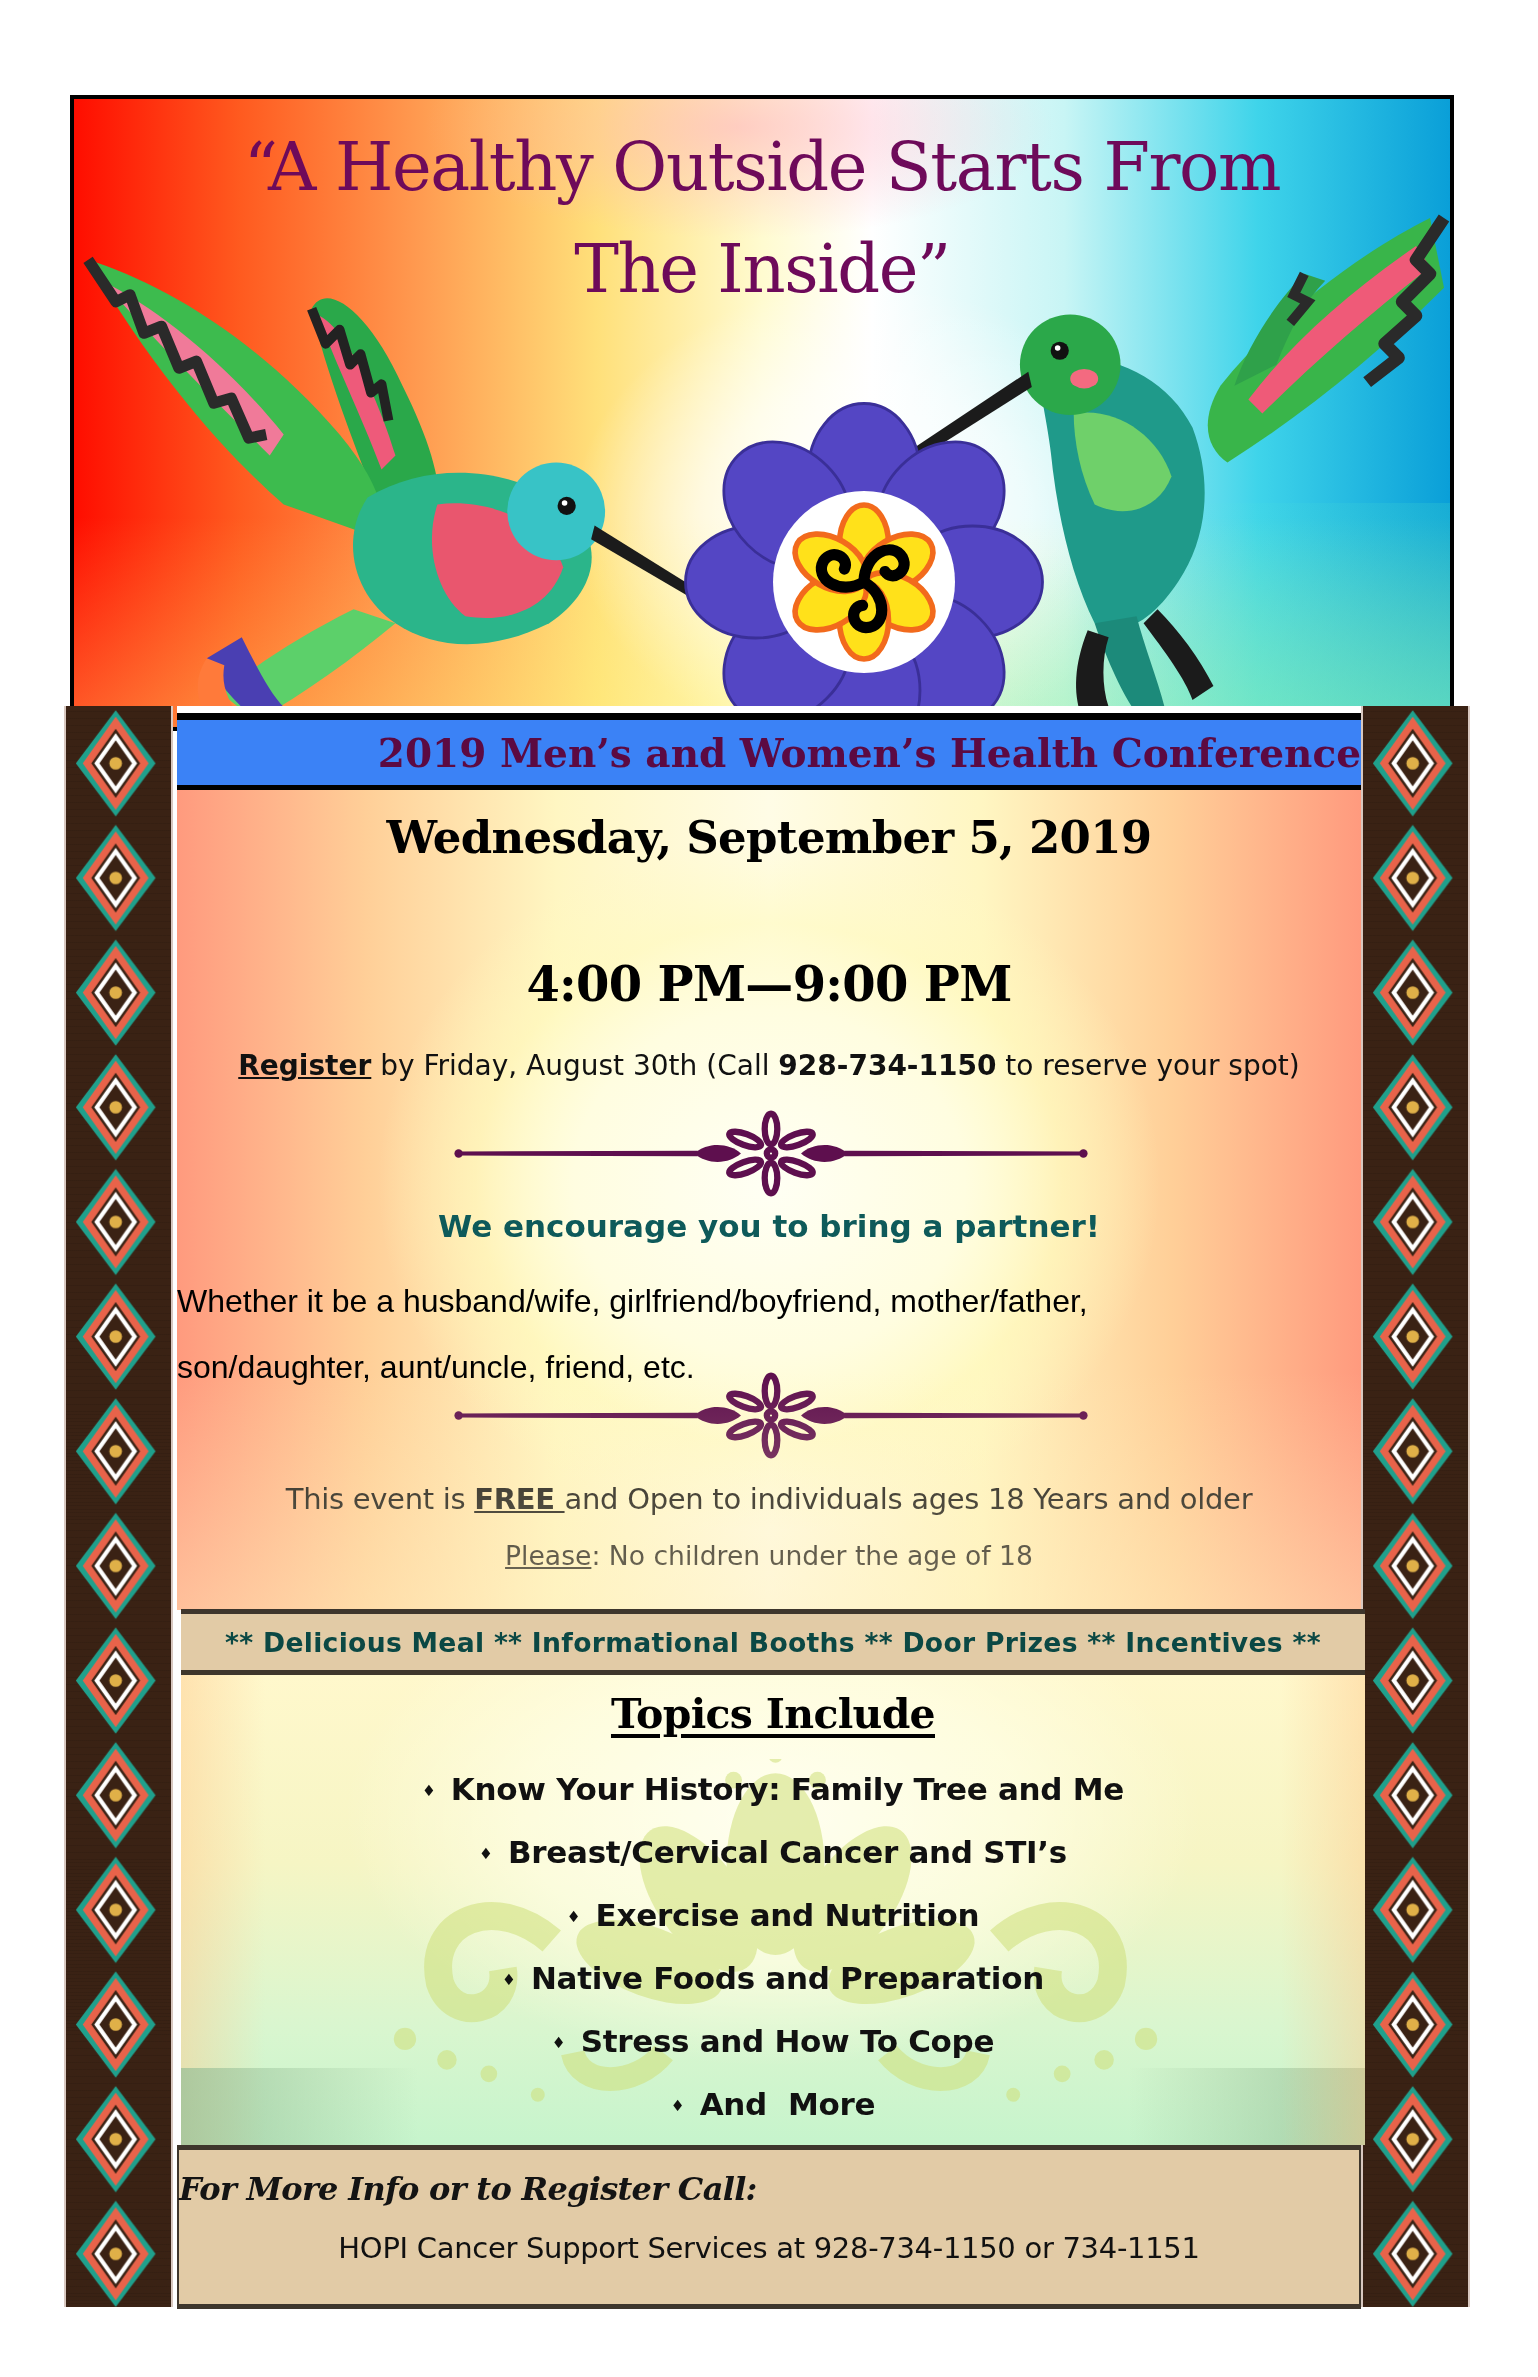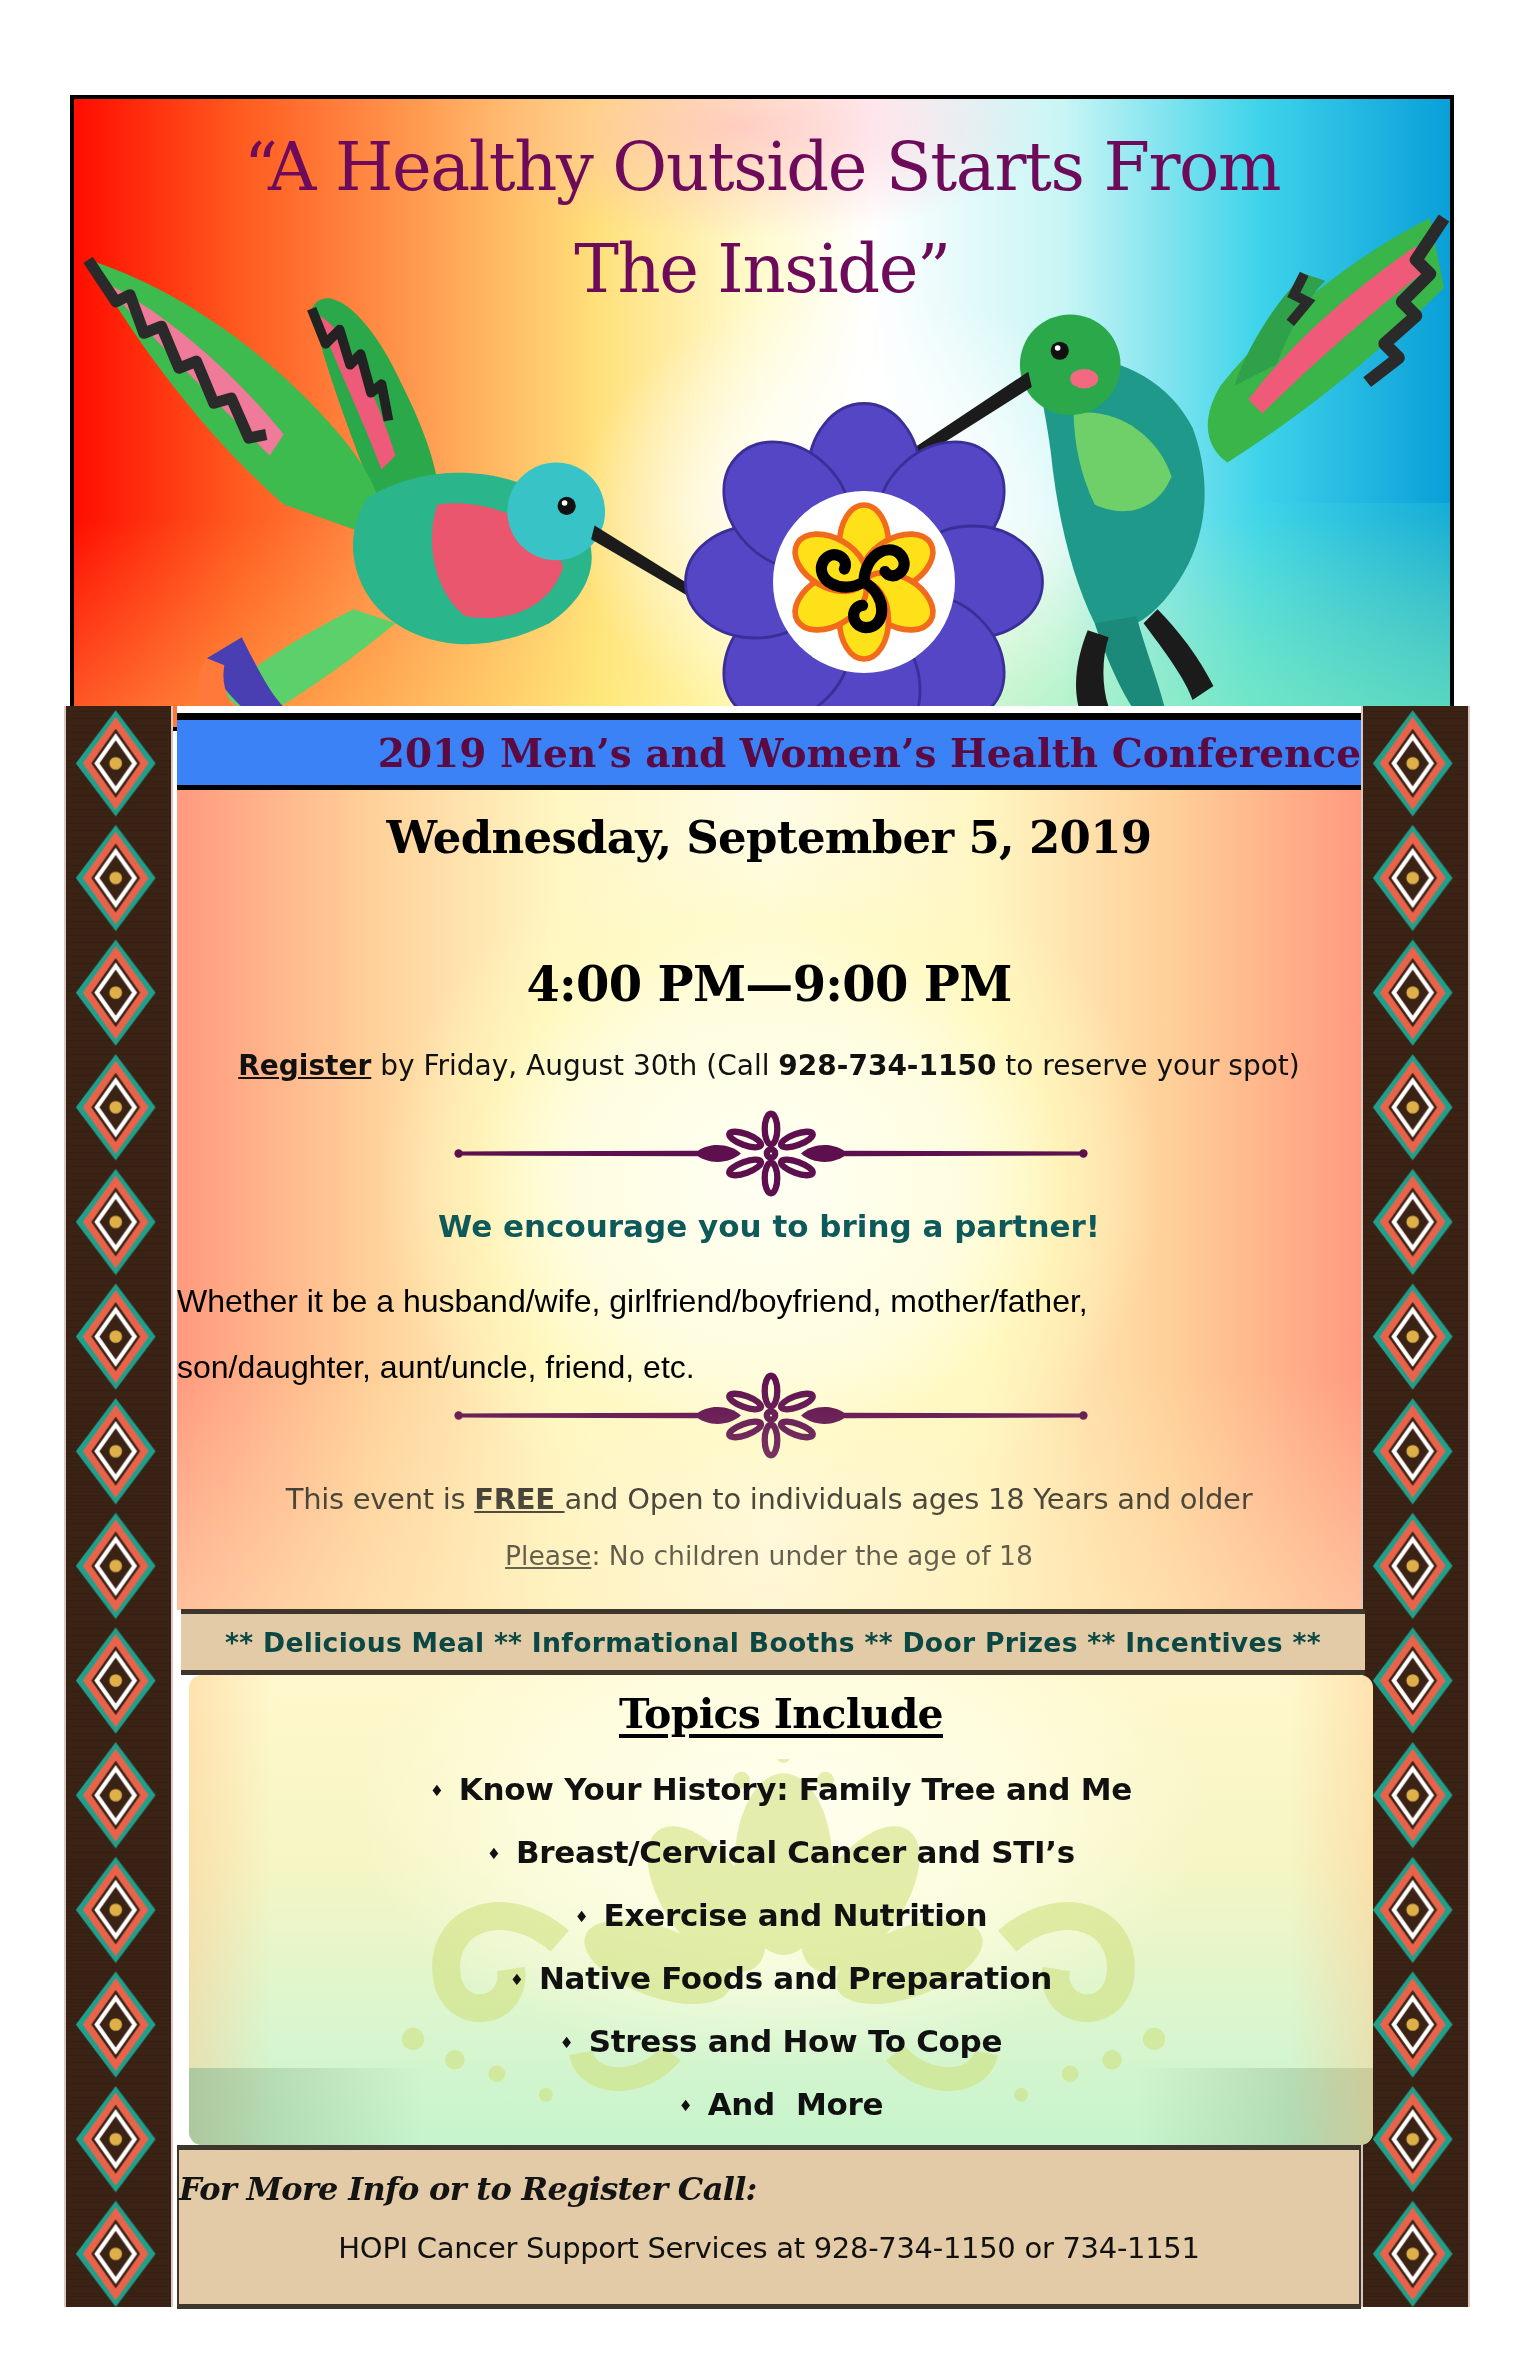--- a/index.html
+++ b/index.html
@@ -107,26 +107,25 @@
   .no-kids .u { text-decoration:underline; }
 
   .meal-band {
     position:absolute; left:4px; top:903px; width:100%; height:66px;
     background:#e2cba6; border-top:5.6px solid #3e362c; border-bottom:5.6px solid #3e362c;
     box-sizing:border-box; display:flex; align-items:center; justify-content:center;
   }
   .meal-band span { font-family:"DejaVu Sans", sans-serif; font-weight:bold; font-size:26.6px; color:#0b4844; letter-spacing:0.3px; }
 
   .topics {
-    position:absolute; left:12px; top:969px; width:100%; height:470px;
+    position:absolute; left:4px; top:969px; width:100%; height:470px;
     background:
       radial-gradient(ellipse 503px 294px at 50% 30%, #fffff0 0%, rgba(255,255,230,0.7) 50%, rgba(255,255,230,0) 85%),
       linear-gradient(180deg, #fff8cc 0%, #f6f5c4 40%, #d9f6cf 75%, #c6f4cc 100%);
     overflow:hidden;
-    border-radius:13px;
   }
   .topics::before { content:""; position:absolute; left:0; top:0; bottom:0; width:84px;
     background:linear-gradient(90deg, rgba(255,200,140,0.45), rgba(255,200,140,0)); }
   .topics::after { content:""; position:absolute; right:0; top:0; bottom:0; width:84px;
     background:linear-gradient(270deg, rgba(255,200,140,0.45), rgba(255,200,140,0)); }
   .topics .edge-bottom { position:absolute; left:0; right:0; bottom:0; height:77px;
     background:linear-gradient(90deg, rgba(150,190,150,0.7), rgba(150,190,150,0) 20%, rgba(150,190,150,0) 80%, rgba(150,190,150,0.7)); }
   .damask { position:absolute; left:189px; top:84px; width:811px; height:364px; }
 
   .topics-title {

